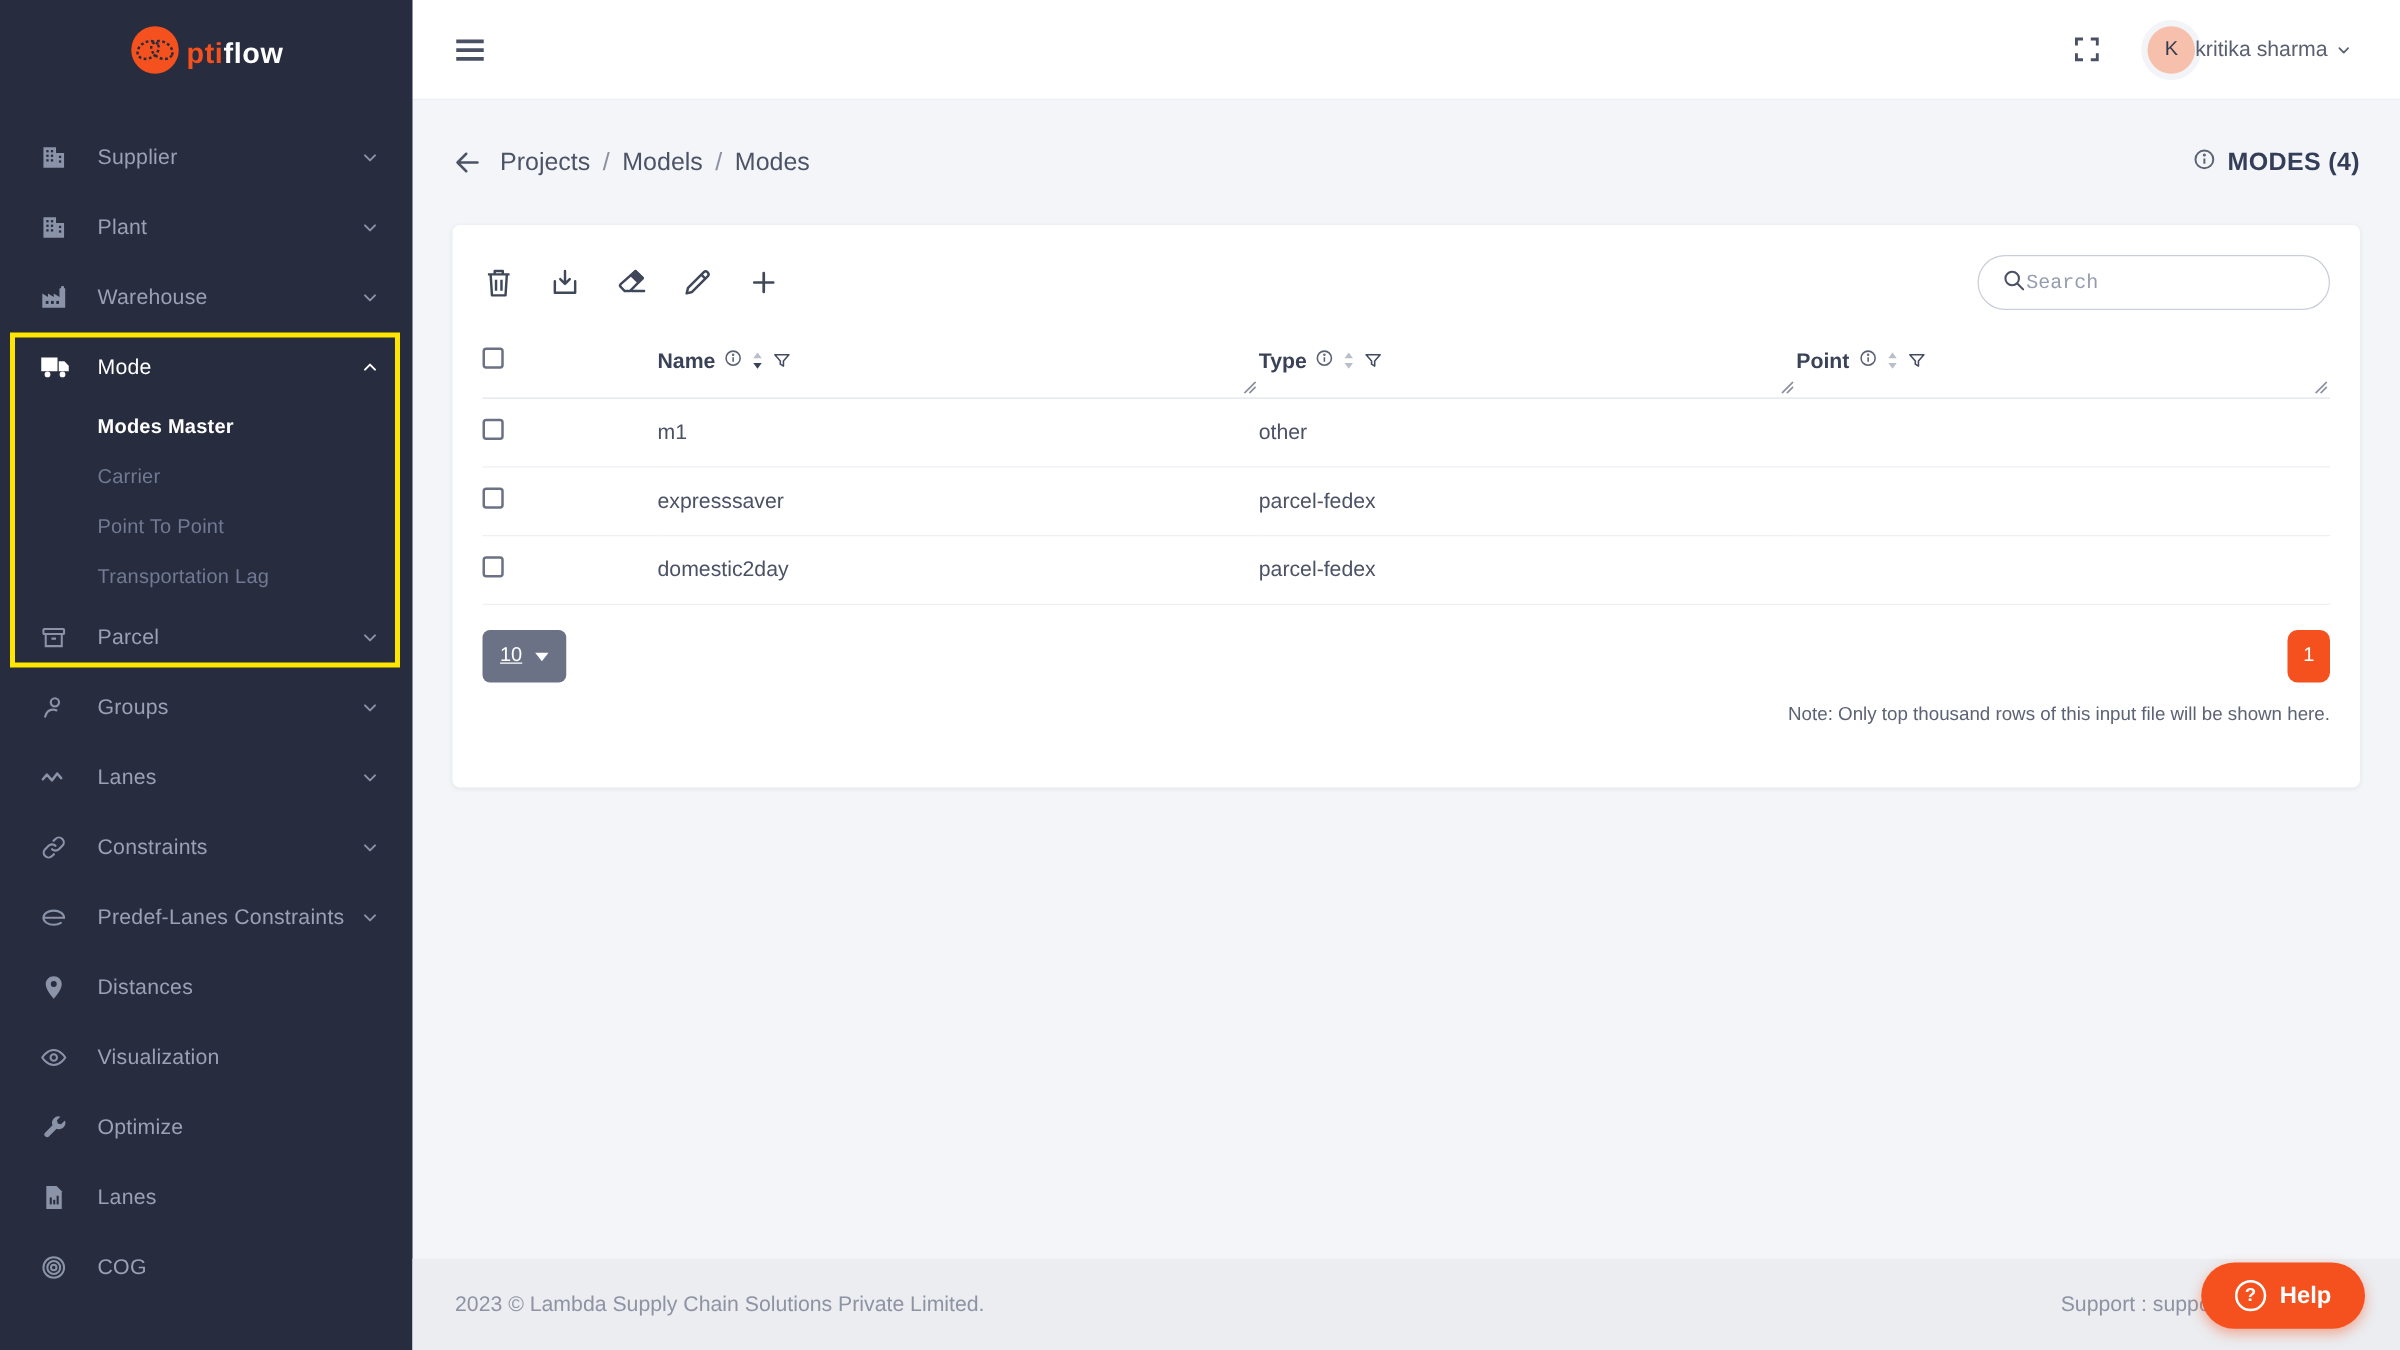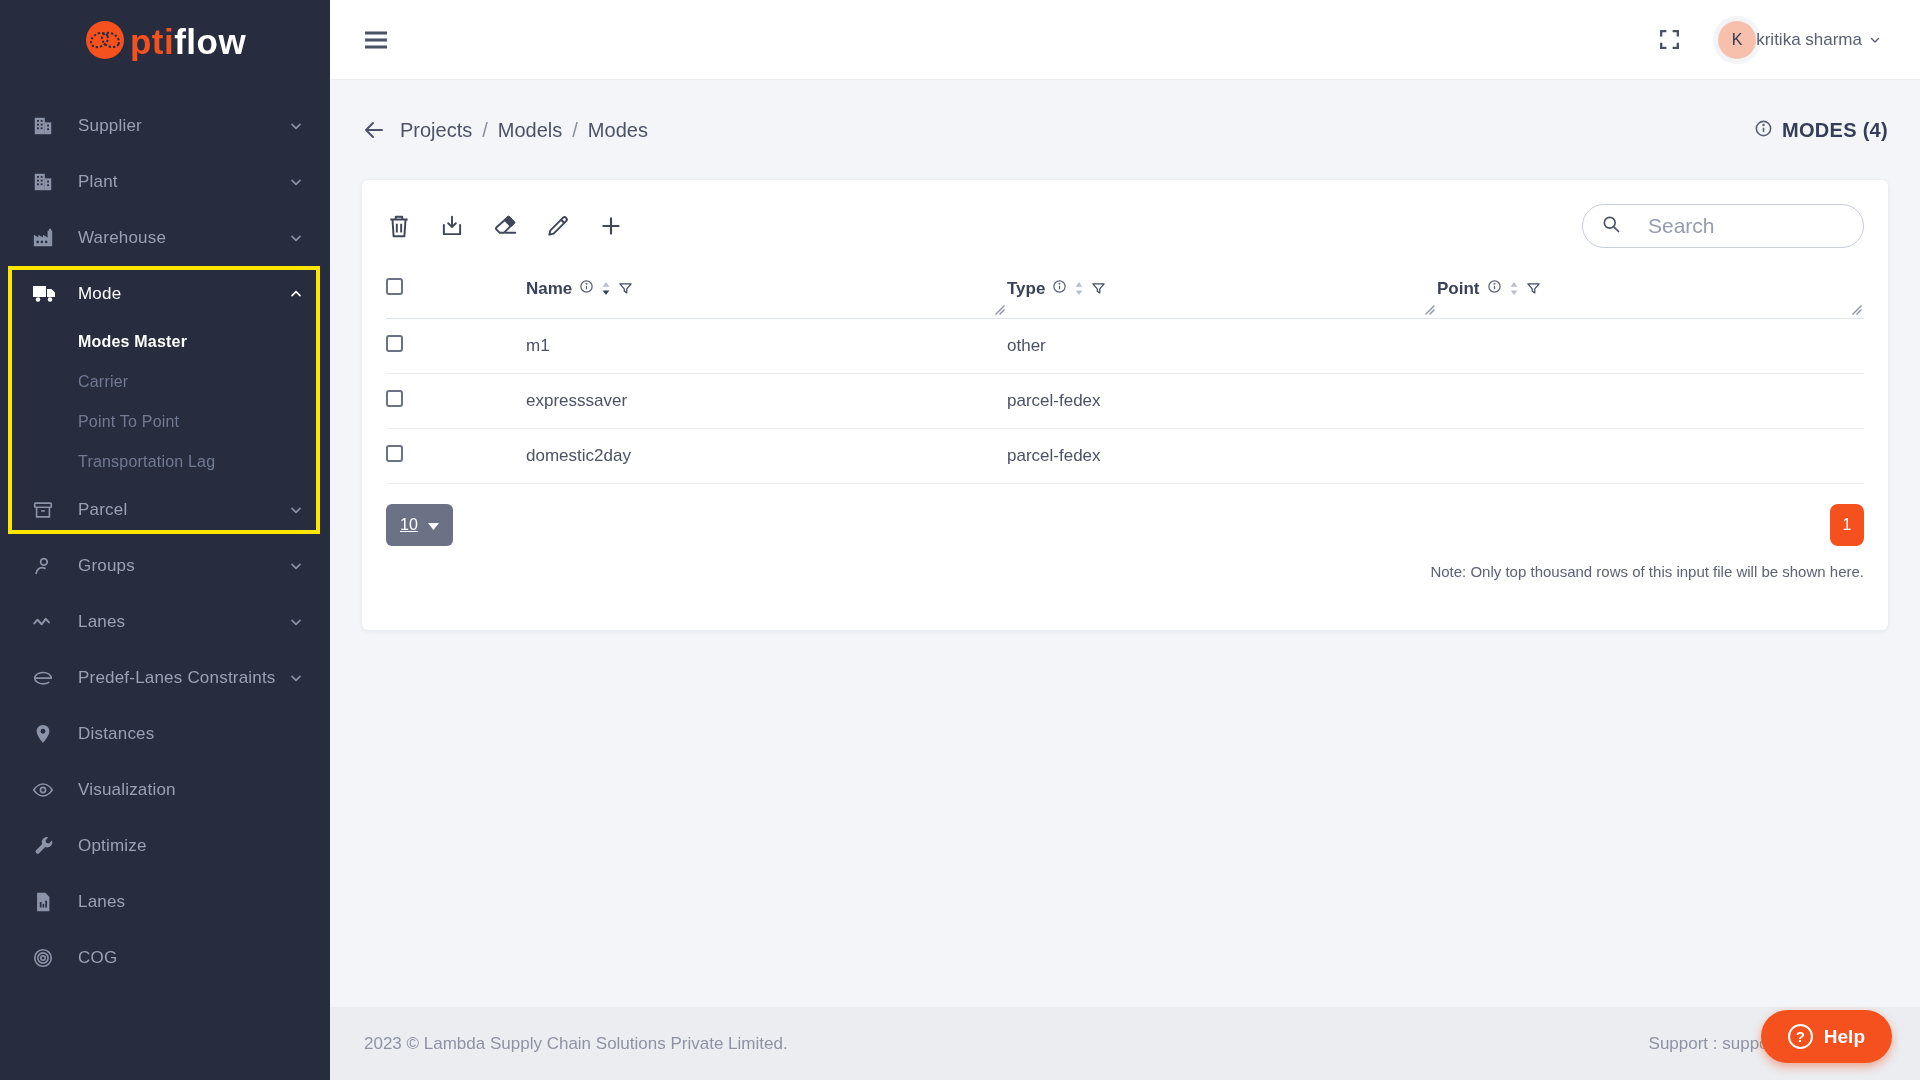--- a/index.html
+++ b/index.html
@@ -4,21 +4,21 @@
 <style>
   * { margin:0; padding:0; box-sizing:border-box; }
   html,body { width:1920px; height:1080px; overflow:hidden; }
   body { font-family:"Liberation Sans","DejaVu Sans",sans-serif; background:#f3f5f8; }
   .app { display:flex; width:1920px; height:1080px; }
 
   
   .sidebar { width:330px; flex-shrink:0; background:#272c3e; color:#9aa1b5; position:relative; }
   .logo { height:84px; display:flex; align-items:center; justify-content:center; gap:2px; }
   .logo-mark { margin-right:2px; }
-  .logo-text { font-size:35px; font-weight:bold; letter-spacing:.5px; }
+  .logo-text { font-size:23px; font-weight:bold; letter-spacing:.5px; }
   .logo-orange { color:#f4511e; }
   .logo-white { color:#ffffff; }
   .nav { padding-top:14px; }
   .nav-item { height:56px; display:flex; align-items:center; padding:0 26px 0 32px; font-size:17px; cursor:pointer; letter-spacing:.2px; }
   .nav-item .ic { width:24px; display:flex; margin-right:22px; color:#8b93a9; }
   .nav-item.active { color:#ffffff; }
   .nav-item.active .ic { color:#ffffff; }
   .chev { margin-left:auto; color:#8b93a9; display:flex; }
   .nav-item.active .chev { color:#ffffff; }
   .sub-item { height:40px; display:flex; align-items:center; padding-left:78px; font-size:16px; color:#717a95; cursor:pointer; letter-spacing:.2px; }
@@ -41,21 +41,21 @@
   .crumb { cursor:pointer; }
   .crumb-sep { color:#8a90a0; }
   .title-wrap { margin-left:auto; display:flex; align-items:center; gap:9px; }
   .page-title { font-size:20px; font-weight:bold; color:#353e58; letter-spacing:.3px; }
 
   .card { background:#fff; border-radius:6px; box-shadow:0 1px 4px rgba(40,50,80,.08); padding:24px 24px 0; height:450px; }
   .toolbar { display:flex; align-items:center; height:44px; margin-bottom:12px; }
   .tool-btn { width:26px; height:26px; color:#3f4759; margin-right:27px; cursor:pointer; display:flex; }
   .tool-btn svg { width:100%; height:100%; }
   .search-box { margin-left:auto; width:282px; height:44px; border:1px solid #c9ced9; border-radius:22px; display:flex; align-items:center; padding:0 18px; background:#fff; }
-  .search-box input { border:none; outline:none; flex:1; margin-left:27px; font-size:21px; color:#3c445a; font-family:Liberation Sans, sans-serif; background:transparent; }
+  .search-box input { border:none; outline:none; flex:1; margin-left:0; font-size:16px; color:#3c445a; font-family:Liberation Mono, monospace; background:transparent; }
   .search-box input::placeholder { color:#959cad; }
 
   table.grid { width:100%; border-collapse:collapse; table-layout:fixed; }
   table.grid th { text-align:left; height:58px; border-bottom:1px solid #dfe3ea; position:relative; vertical-align:middle; }
   table.grid td { height:55px; border-bottom:1px solid #eef0f4; font-size:17px; color:#4b5265; vertical-align:middle; }
   .th-inner { display:inline-flex; align-items:center; gap:7px; font-size:17px; font-weight:bold; color:#3a4258; }
   .cb { width:17px; height:17px; border:2px solid #6a7284; border-radius:3px; background:#fff; display:inline-block; cursor:pointer; }
   .resize-h { position:absolute; right:2px; bottom:3px; display:flex; cursor:col-resize; }
   .sort-ic, .filter-ic { display:flex; cursor:pointer; }
   .tri-up { fill:#b9bfca; } .tri-down { fill:#b9bfca; }
@@ -235,20 +235,34 @@
             </svg>
           </span>
         <span>Lanes</span>
         <span class="chev">
             <svg viewBox="0 0 24 24" width="16" height="16" fill="none" stroke="currentColor" stroke-width="2.4" stroke-linecap="round" stroke-linejoin="round">
               <path d="M6 9.5l6 6 6-6"></path>
             </svg>
           </span>
       </div>
 
+      <div class="nav-item">
+        <span class="ic">
+            <svg viewBox="0 0 24 24" width="22" height="22" fill="none" stroke="currentColor" stroke-width="1.9" stroke-linecap="round">
+              <path d="M13.5 10.5a4.2 4.2 0 0 0-6 0l-3 3a4.2 4.2 0 0 0 6 6l1.7-1.7"></path>
+              <path d="M10.5 13.5a4.2 4.2 0 0 0 6 0l3-3a4.2 4.2 0 0 0-6-6l-1.7 1.7"></path>
+            </svg>
+          </span>
+        <span>Constraints</span>
+        <span class="chev">
+            <svg viewBox="0 0 24 24" width="16" height="16" fill="none" stroke="currentColor" stroke-width="2.4" stroke-linecap="round" stroke-linejoin="round">
+              <path d="M6 9.5l6 6 6-6"></path>
+            </svg>
+          </span>
+      </div>
 
       <div class="nav-item">
         <span class="ic">
             <svg viewBox="0 0 24 24" width="22" height="22" fill="none" stroke="currentColor" stroke-width="1.8" stroke-linecap="round">
               <path d="M21 12.2c0-3.5-4-6.2-9-6.2s-9 2.8-9 6.2 4 6.2 9 6.2c2.4 0 4.6-.6 6.2-1.7"></path>
               <path d="M3.5 12.2H21"></path>
             </svg>
           </span>
         <span>Predef-Lanes Constraints</span>
         <span class="chev">

